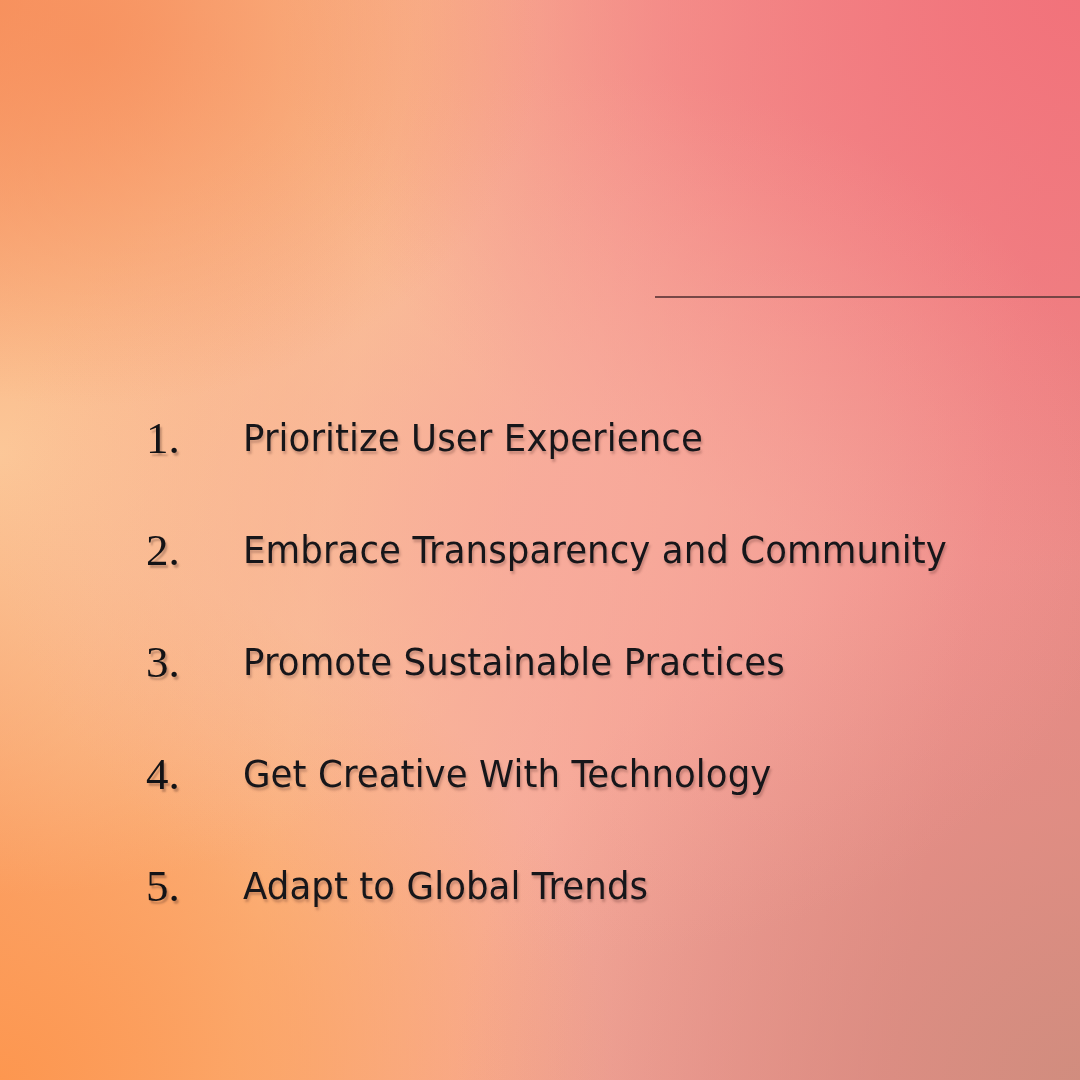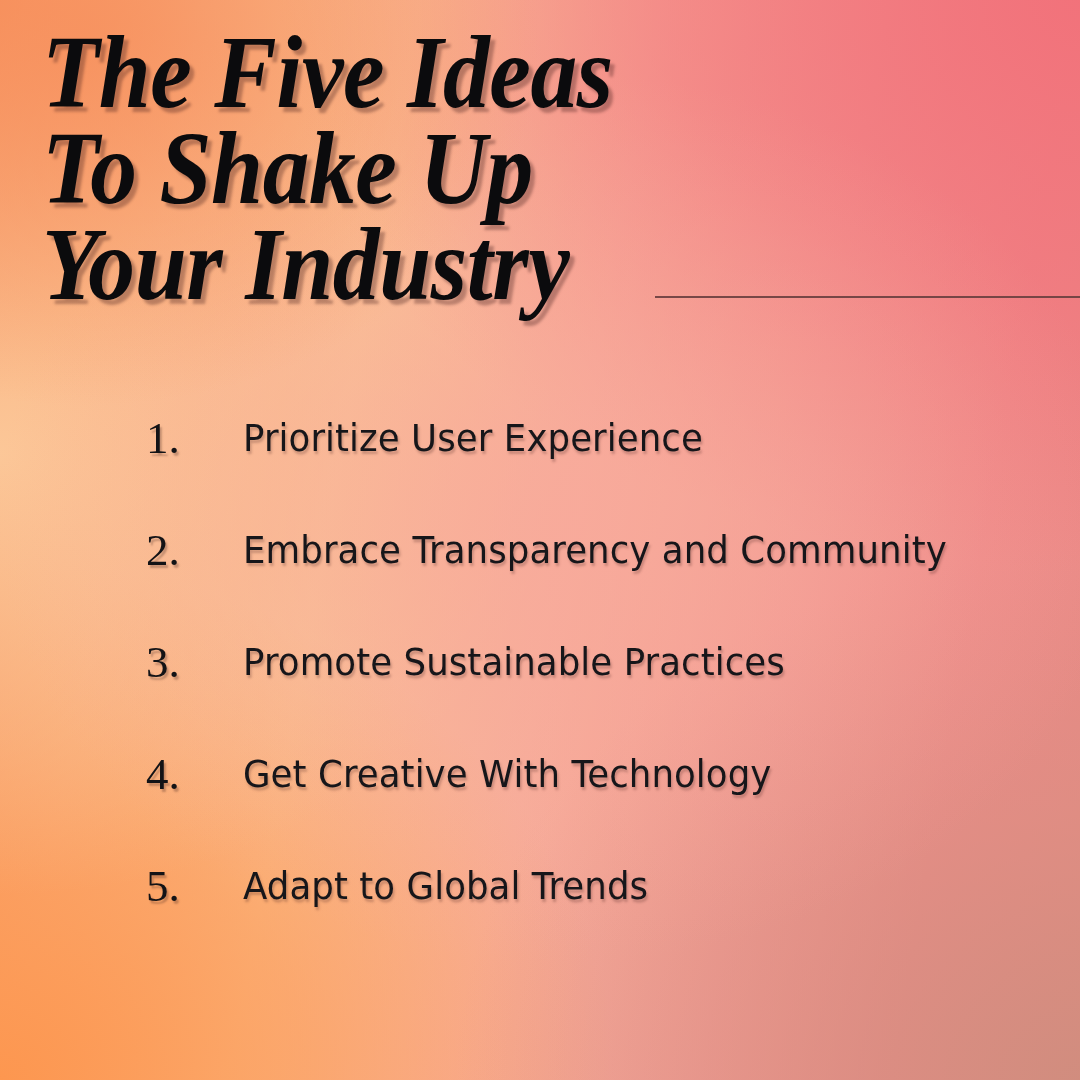--- a/index.html
+++ b/index.html
@@ -176,25 +176,20 @@
   <div class="bg-layer bg-base"></div>
   <div class="bg-layer bg-m1"></div>
   <div class="bg-layer bg-m2"></div>
   <div class="bg-layer bg-m3"></div>
   <div class="bg-layer bg-m4"></div>
   <div class="bg-layer bg-m5"></div>
   <div class="bg-layer bg-m6"></div>
 
   <div class="content">
 
-    <div class="title-block">
-      <div class="title-line">The Five Ideas</div>
-      <div class="title-line">To Shake Up</div>
-      <div class="title-line title-line-3">Your Industry</div>
-    </div>
 
     <div class="title-rule"></div>
 
     <ol class="ideas-list">
 
       <li class="idea-row">
         <span class="idea-number">1.</span>
         <span class="idea-text">Prioritize User Experience</span>
       </li>
 

